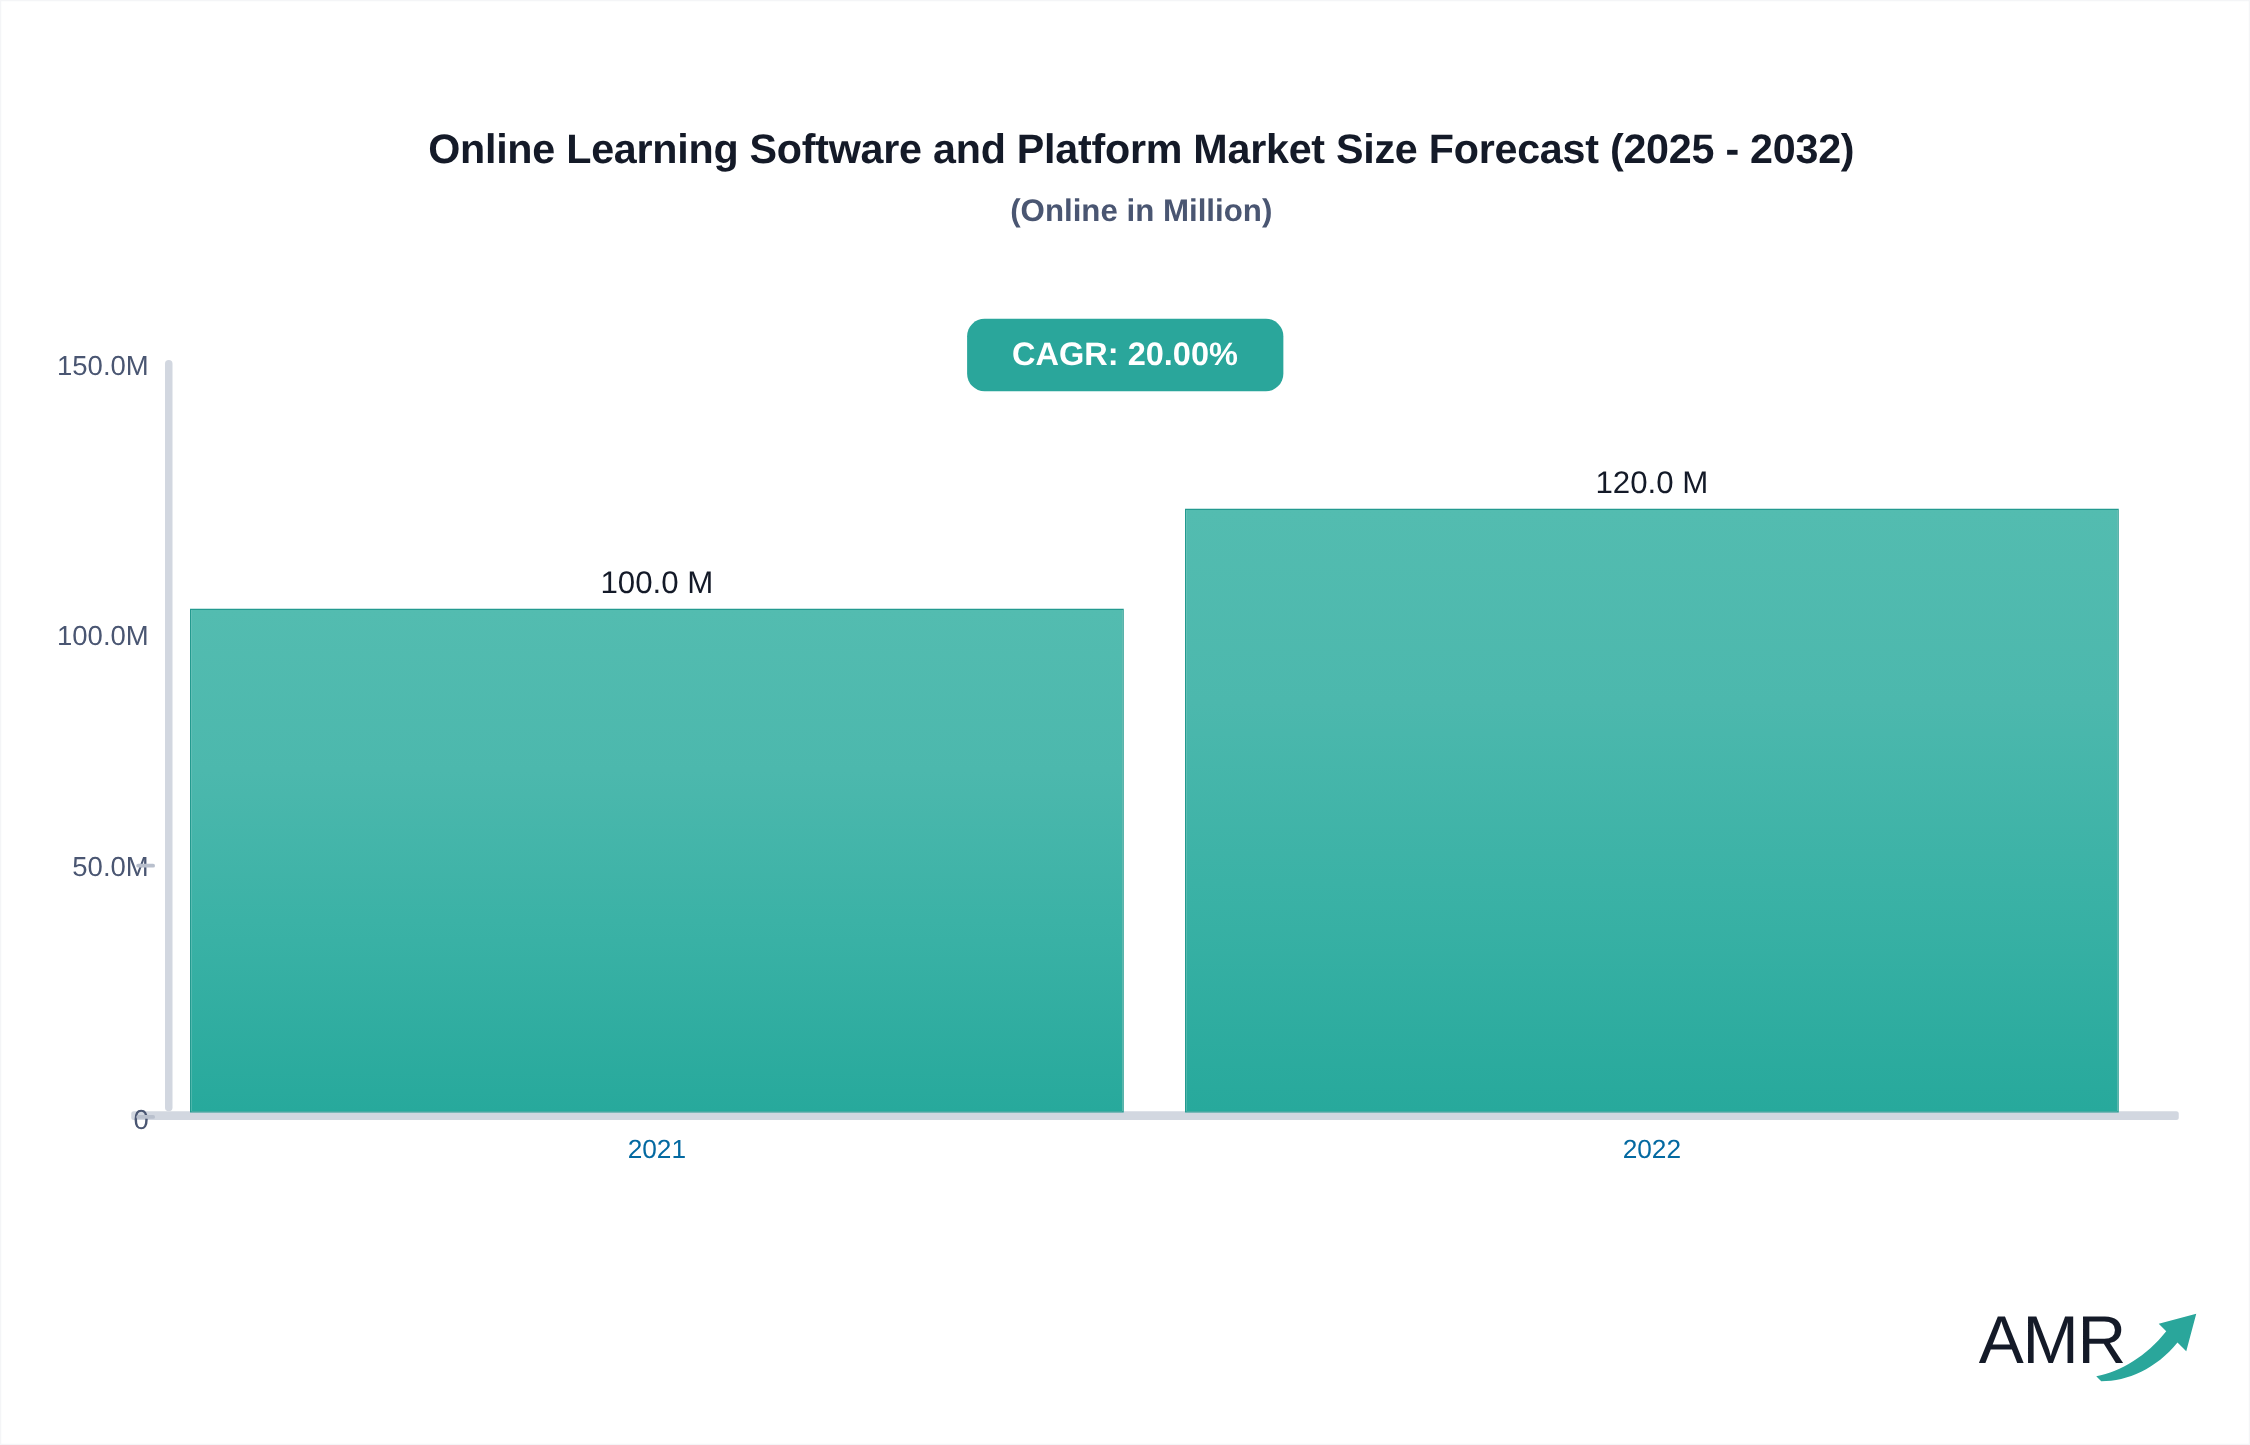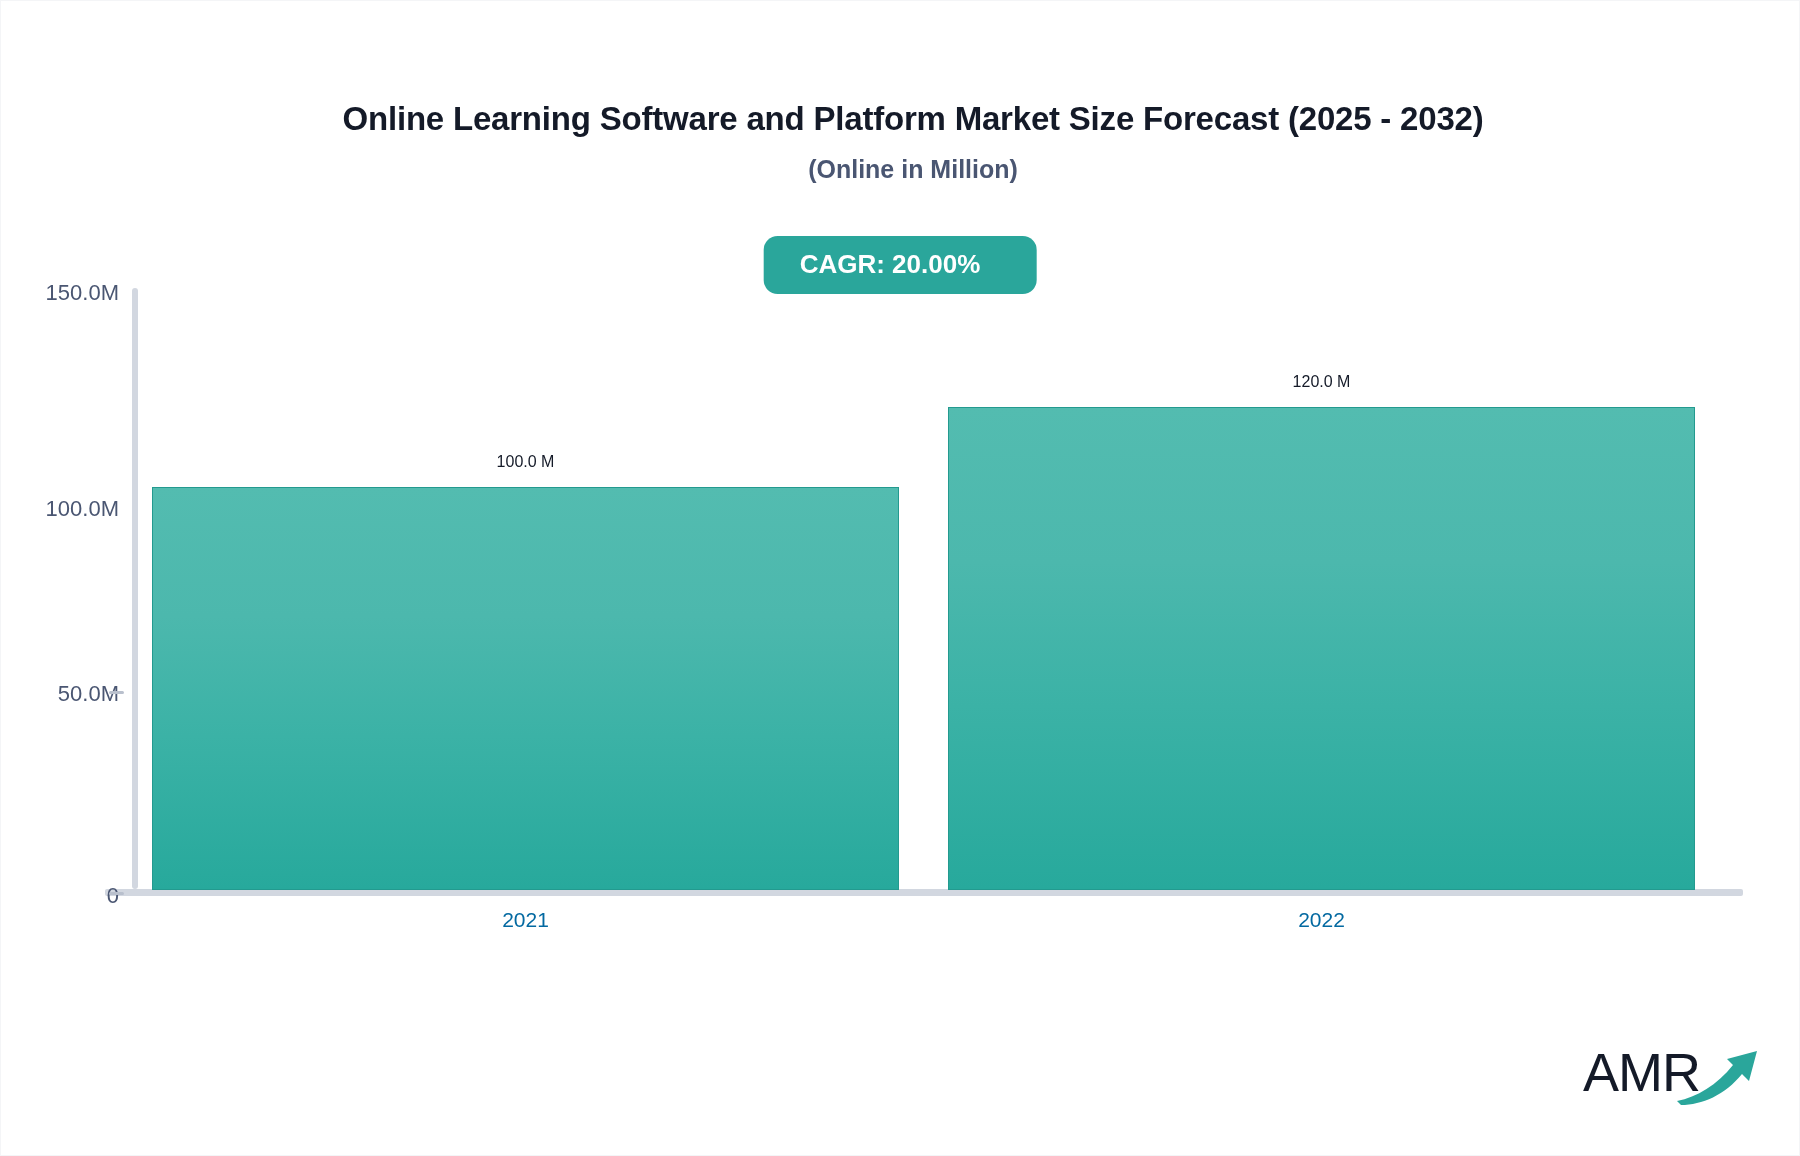--- a/index.html
+++ b/index.html
@@ -44,28 +44,28 @@
     margin-top: 15px;
     font-size: 25px;
     font-weight: bold;
     color: #4a5672;
     line-height: 1.2;
   }
 
   
   .cagr-badge {
     position: absolute;
-    top: 235px;
+    top: 254px;
     left: 50%;
     transform: translateX(-50%);
     background: #2aa69b;
     color: #ffffff;
     font-size: 26px;
     font-weight: bold;
-    padding: 15px 56px 17px 36px;
+    padding: 15px 36px 17px 36px;
     border-radius: 14px;
     white-space: nowrap;
     line-height: 1;
   }
 
   
   .plot {
     position: absolute;
     left: 0;
     top: 0;
@@ -130,21 +130,21 @@
   }
   .bar-1 {
     left: 947px;
     width: 747px;
     top: 406px;
     height: 483px;
   }
 
   .bar-value {
     position: absolute;
-    font-size: 16px;
+    font-size: 25px;
     color: #141a28;
     text-align: center;
     white-space: nowrap;
     line-height: 1;
   }
   .bv-0 { left: 151px; width: 747px; top: 453px; }
   .bv-1 { left: 947px; width: 747px; top: 373px; }
 
   .x-tick-label {
     position: absolute;

